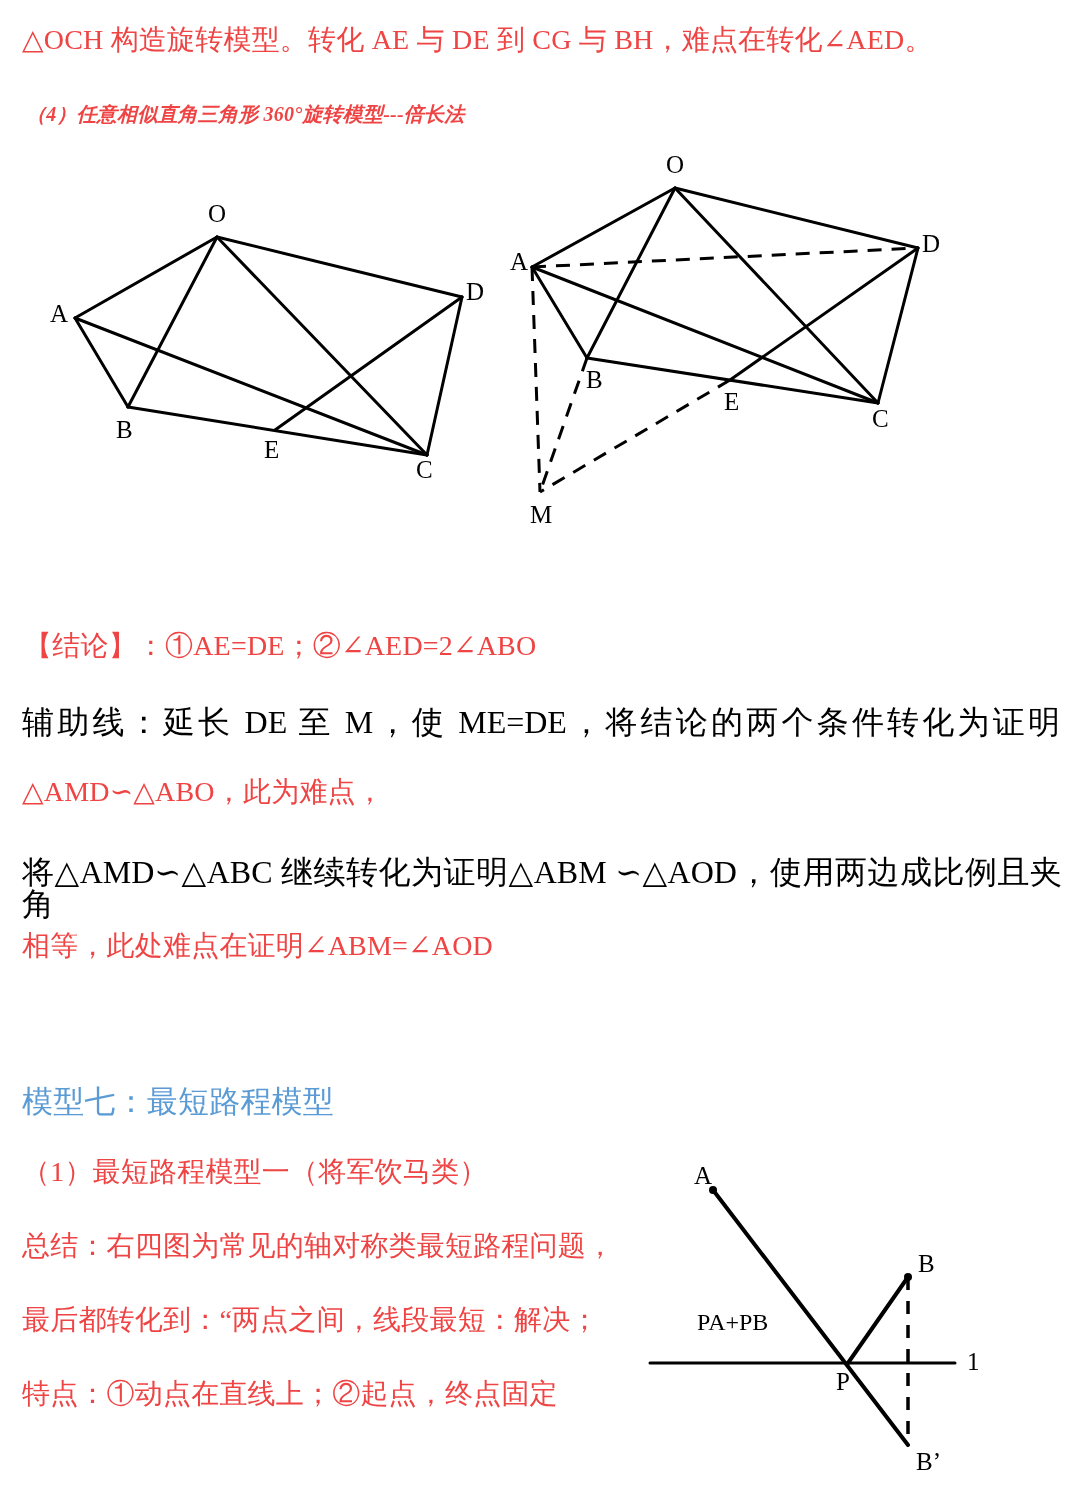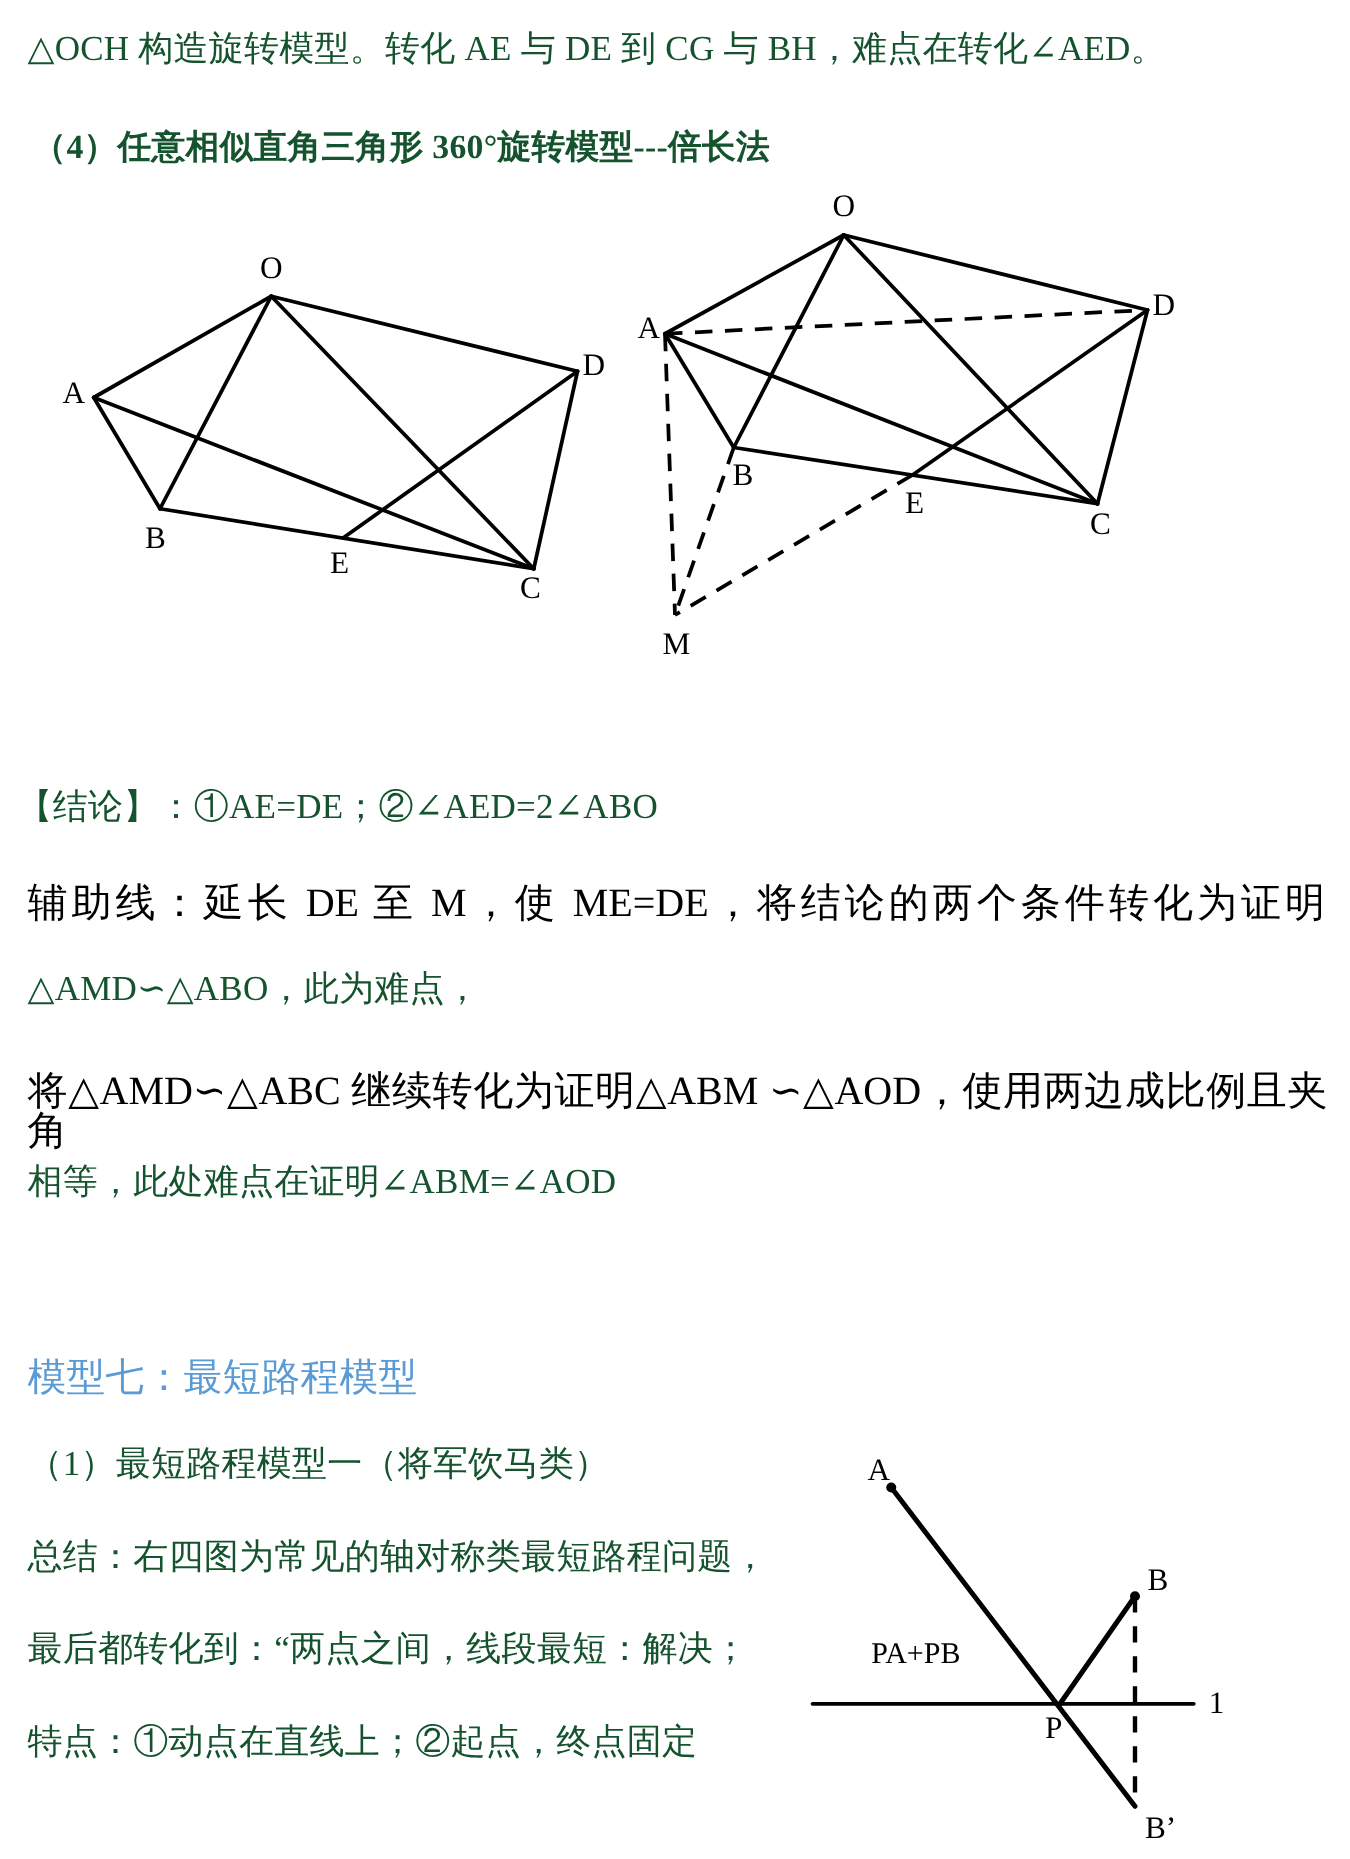--- a/index.html
+++ b/index.html
@@ -18,27 +18,28 @@
   .page {
     position: relative;
     width: 1080px;
     height: 1487px;
   }
   .line-text {
     position: absolute;
     font-family: "Liberation Serif", "DejaVu Serif", serif;
     font-size: 28px;
     line-height: 1.0;
-    color: #14532d;
+    color: #ef4444;
     white-space: nowrap;
     letter-spacing: 0.2px;
   }
   .heading-bold {
     font-weight: bold;
-    font-size: 27px;
+    font-size: 20px;
+    font-style: italic;
   }
   .blue-heading {
     font-weight: normal;
     font-size: 31px;
   }
   .justified {
     position: absolute;
     font-size: 32px;
     line-height: 1.0;
     text-align: justify;
@@ -109,21 +110,21 @@
         <text x="510" y="270" class="vlabel">A</text>
         <text x="586" y="388" class="vlabel">B</text>
         <text x="724" y="410" class="vlabel">E</text>
         <text x="872" y="427" class="vlabel">C</text>
         <text x="922" y="252" class="vlabel">D</text>
         <text x="530" y="523" class="vlabel">M</text>
       </svg>
   </div>
 
 
-  <div class="line-text" style="left:14px; top:632px;">【结论】：①AE=DE；②∠AED=2∠ABO</div>
+  <div class="line-text" style="left:24px; top:632px;">【结论】：①AE=DE；②∠AED=2∠ABO</div>
 
   <div class="justified" style="left:22px; top:706px; width:1038px;">辅助线：延长 DE 至 M，使 ME=DE，将结论的两个条件转化为证明</div>
 
   <div class="line-text" style="left:22px; top:778px;">△AMD∽△ABO，此为难点，</div>
 
   <div class="justified" style="left:22px; top:856px; width:1040px;">将△AMD∽△ABC 继续转化为证明△ABM ∽△AOD，使用两边成比例且夹角</div>
 
   <div class="line-text" style="left:22px; top:932px;">相等，此处难点在证明∠ABM=∠AOD</div>
 
   <div class="line-text blue-heading" id="model7-title" style="left: 22px; top: 1086px; color: rgb(91, 155, 213);">模型七：最短路程模型</div>

